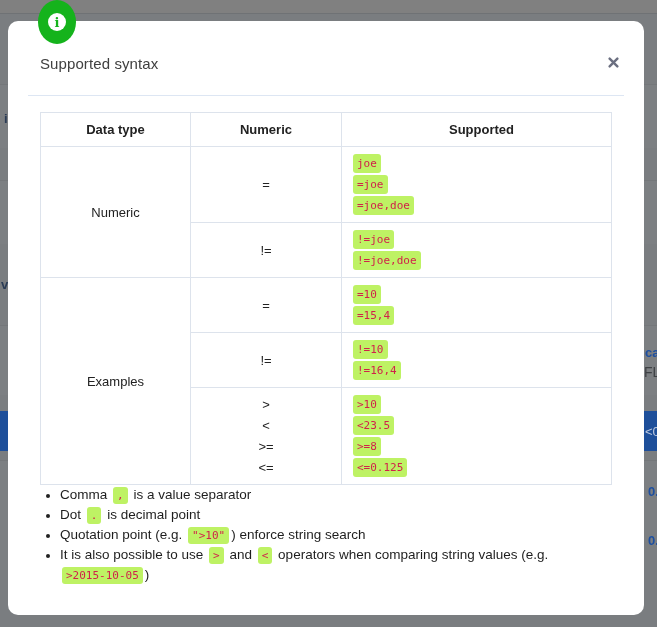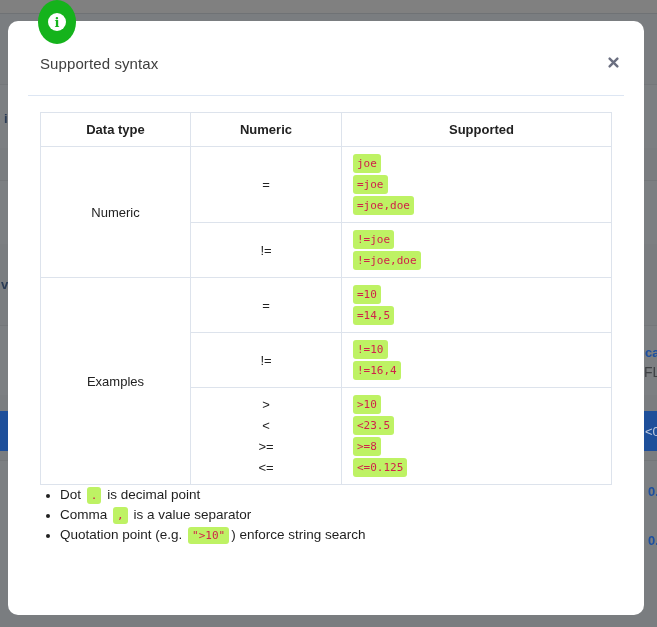--- a/index.html
+++ b/index.html
@@ -186,21 +186,21 @@
       <tr>
         <td class="c-type" rowspan="3">Examples</td>
         <td class="c-op">
           <div class="op-list">
               <span>=</span>
             </div>
         </td>
         <td class="c-ex">
           <div class="ex-list">
             <code class="pill">=10</code>
-            <code class="pill">=14,5</code>
+            <code class="pill">=15,4</code>
           </div>
         </td>
       </tr>
       <tr>
         <td class="c-op">
           <div class="op-list">
               <span>!=</span>
             </div>
         </td>
         <td class="c-ex">
@@ -225,17 +225,18 @@
             <code class="pill">&lt;23.5</code>
             <code class="pill">&gt;=8</code>
             <code class="pill">&lt;=0.125</code>
           </div>
         </td>
       </tr>
     </tbody>
   </table>
 
   <ul class="notes">
+    <li><span>Comma </span><code class="pill">,</code><span> is a value separator</span></li>
     <li><span>Dot </span><code class="pill">.</code><span> is decimal point</span></li>
-    <li><span>Comma </span><code class="pill">,</code><span> is a value separator</span></li>
     <li><span>Quotation point (e.g. </span><code class="pill">"&gt;10"</code><span>) enforce string search</span></li>
+    <li><span>It is also possible to use </span><code class="pill">&gt;</code><span> and </span><code class="pill">&lt;</code><span> operators when comparing string values (e.g. </span><code class="pill">&gt;2015-10-05</code><span>)</span></li>
   </ul>
 </div>
 
 </body></html>

